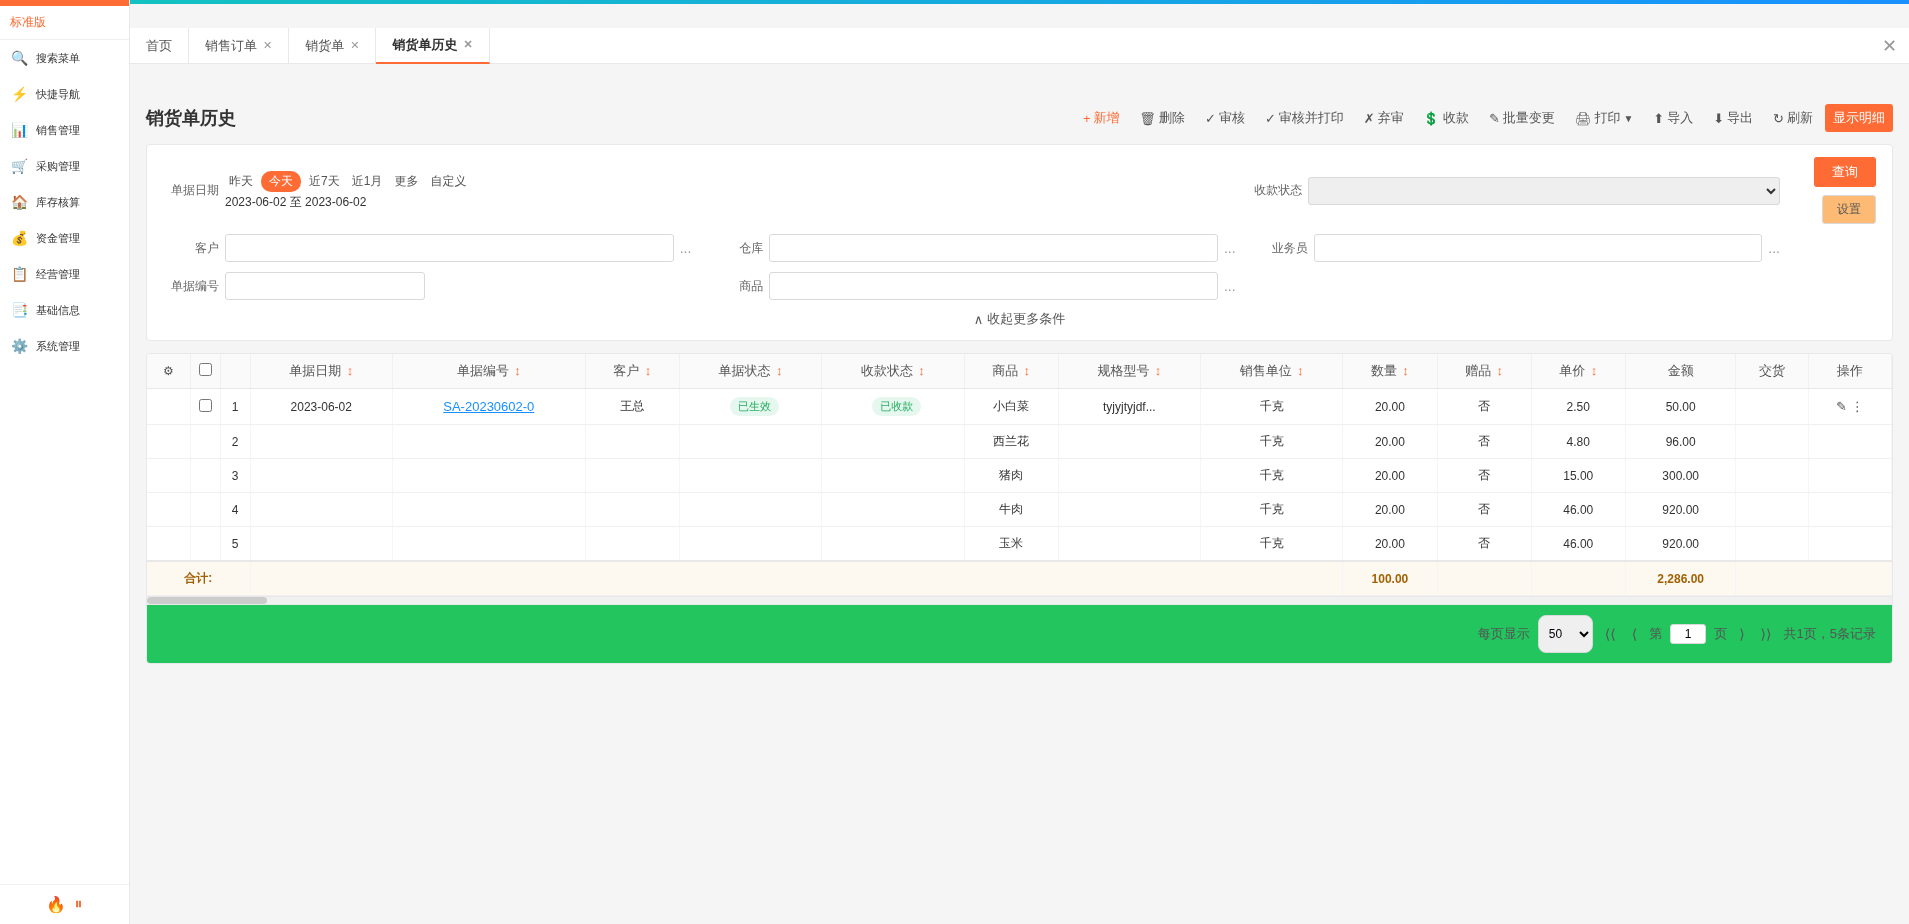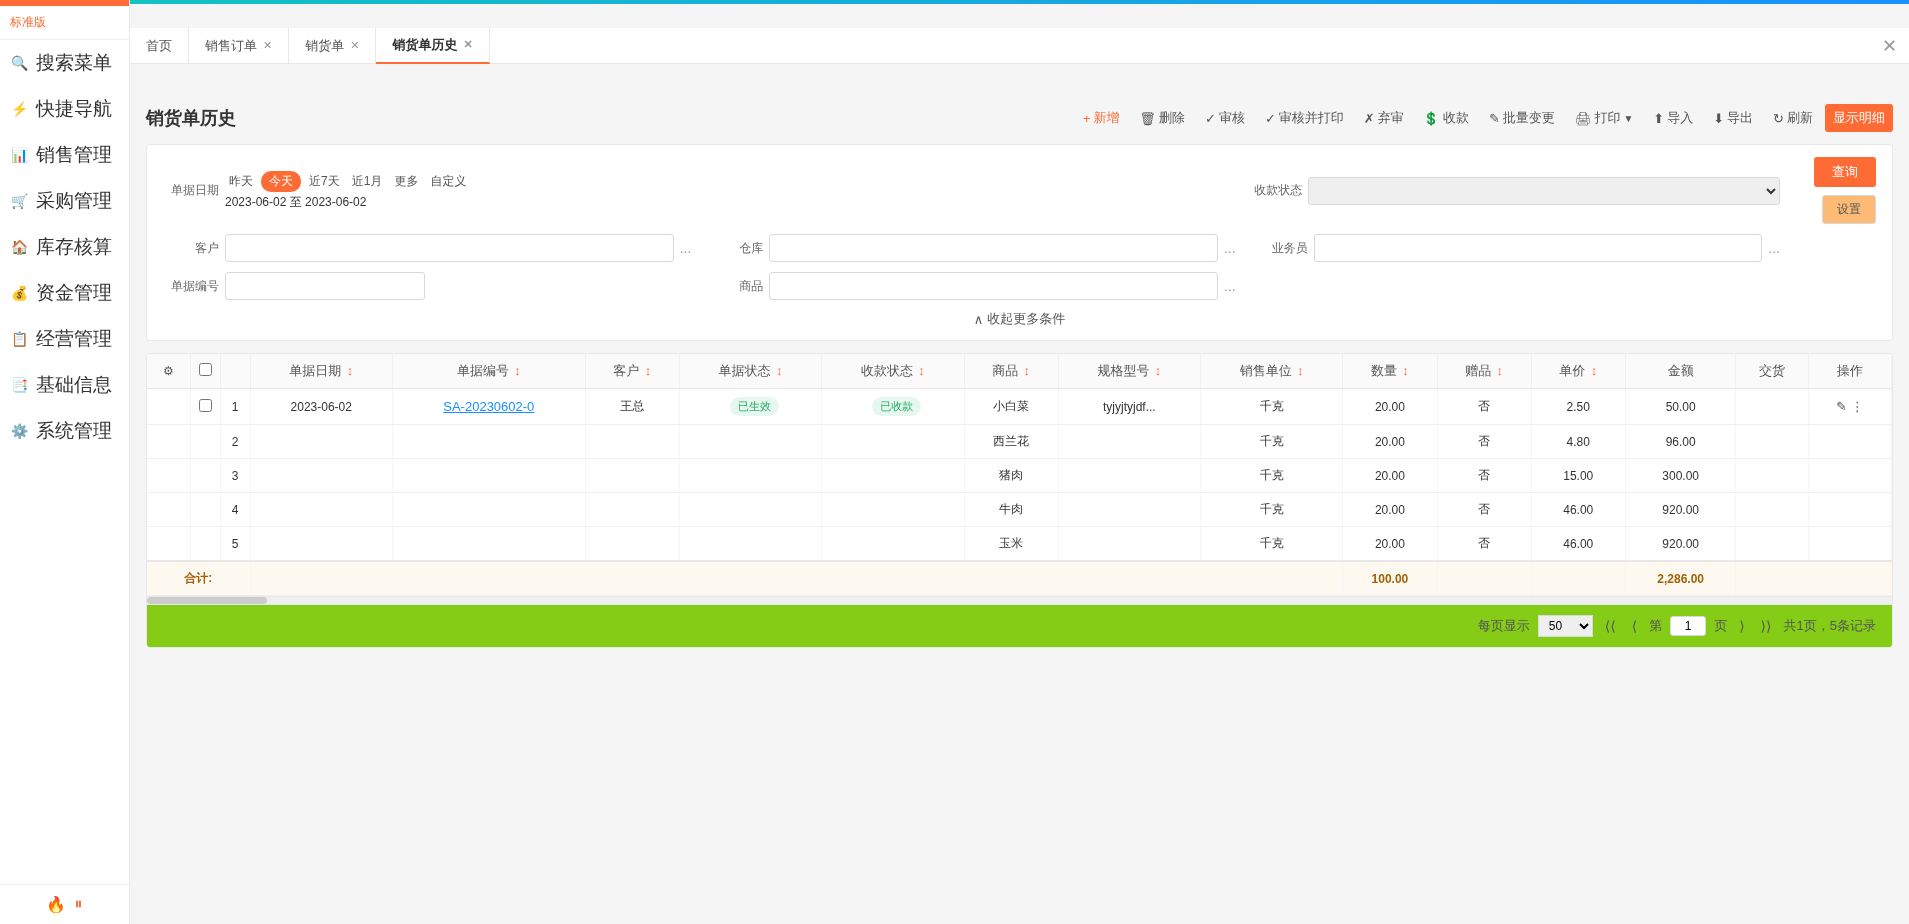--- a/index.html
+++ b/index.html
@@ -4,21 +4,21 @@
   <style>
     * { box-sizing: border-box; margin: 0; padding: 0; font-family: 'Microsoft YaHei', Arial, sans-serif; font-size: 13px; }
     body { display: flex; height: 924px; overflow: hidden; background: #f5f5f5; }
 
     
     .sidebar { width: 130px; background: #fff; border-right: 1px solid #e8e8e8; display: flex; flex-direction: column; height: 100%; }
     .sidebar-top { background: #ff6b35; height: 6px; }
     .sidebar-logo { padding: 8px 10px; font-size: 12px; color: #ff6b35; border-bottom: 1px solid #f0f0f0; }
     .sidebar-item { display: flex; align-items: center; padding: 10px 12px; cursor: pointer; color: #333; gap: 8px; }
     .sidebar-item .icon { width: 16px; height: 16px; display: flex; align-items: center; justify-content: center; font-size: 14px; }
-    .sidebar-item .label { font-size: 19px; }
+    .sidebar-item .label { font-size: 11px; }
     .sidebar-bottom { margin-top: auto; padding: 10px; display: flex; gap: 8px; justify-content: center; border-top: 1px solid #f0f0f0; }
     .sidebar-bottom .icon-btn { color: #ff6b35; cursor: pointer; font-size: 16px; }
 
     
     .main { flex: 1; display: flex; flex-direction: column; overflow: hidden; gap: 24px; }
 
     
     .tab-bar { display: flex; align-items: center; background: #fff; border-bottom: 1px solid #e8e8e8; height: 36px; padding-left: 0; }
     .tab { padding: 0 16px; height: 36px; display: flex; align-items: center; cursor: pointer; font-size: 13px; color: #555; border-right: 1px solid #e8e8e8; gap: 6px; }
     .tab.active { background: #fff; color: #333; border-bottom: 2px solid #ff6b35; font-weight: bold; }
@@ -68,22 +68,22 @@
     .action-btn { border: none; background: none; cursor: pointer; color: #555; font-size: 13px; padding: 2px; }
     .checkbox-col { width: 30px; }
     .num-col { width: 30px; }
     .td-right { text-align: right; }
 
     
     .summary-row { background: #fef9f0; border-top: 2px solid #e8e8e8; }
     .summary-row td { font-weight: bold; color: #a16207; }
 
     
-    .pagination-bar { display: flex; align-items: center; justify-content: flex-end; padding: 10px 16px; background: #84cc16; border-top: 1px solid #e8e8e8; gap: 8px; font-size: 12px; color: #555; }
-    .page-size-select { border: 1px solid #d9d9d9; border-radius: 0; padding: 2px 6px; font-size: 12px; }
+    .pagination-bar { display: flex; align-items: center; justify-content: flex-end; padding: 10px 16px; background: #22c55e; border-top: 1px solid #e8e8e8; gap: 8px; font-size: 12px; color: #555; }
+    .page-size-select { border: 1px solid #d9d9d9; border-radius: 8px; padding: 10px 6px; font-size: 12px; }
     .page-btn { border: none; background: none; cursor: pointer; color: #555; font-size: 14px; padding: 2px 4px; }
     .page-input { border: 1px solid #d9d9d9; border-radius: 3px; width: 36px; text-align: center; padding: 2px 4px; font-size: 12px; }
     .scrollbar-area { height: 8px; background: #f0f0f0; border-top: 1px solid #e8e8e8; }
     .scrollbar-thumb { height: 100%; width: 120px; background: #ccc; border-radius: 4px; }
 
     
     .tab-bar-top { height: 4px; background: linear-gradient(to right, #13c2c2, #1890ff); }
   </style>
 </head>
 <body>

